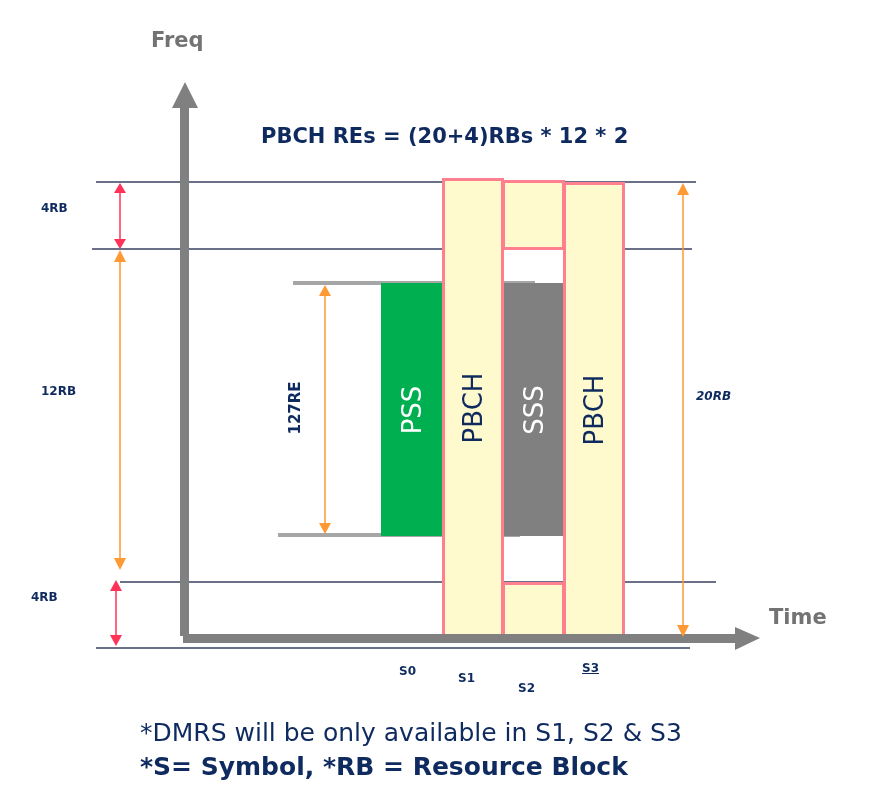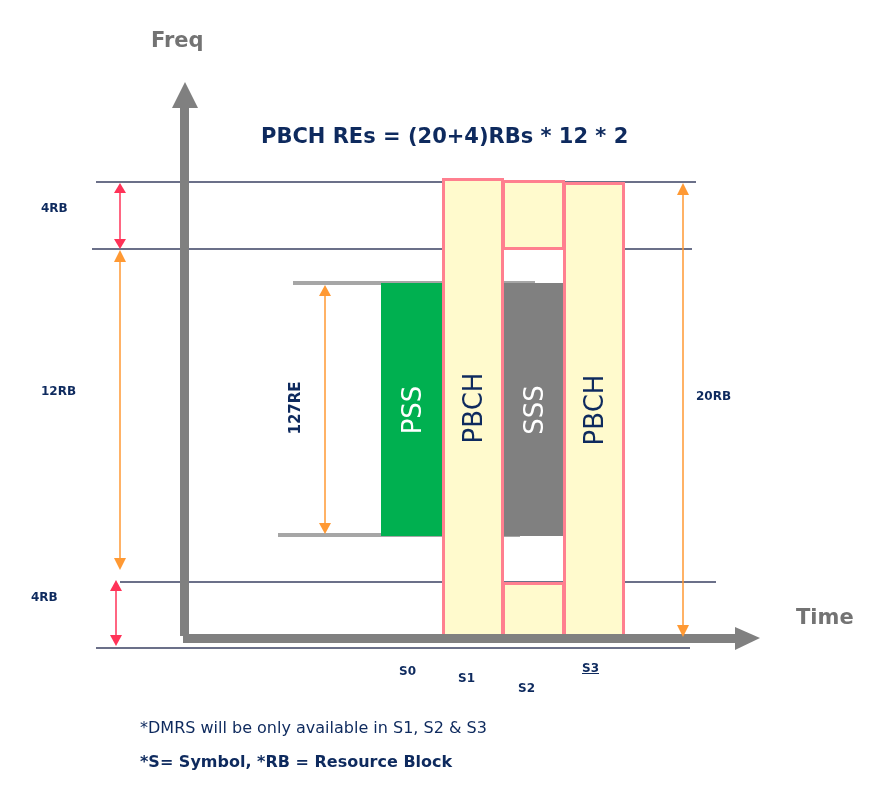--- a/index.html
+++ b/index.html
@@ -5,30 +5,30 @@
   html, body { margin:0; padding:0; background:#ffffff; }
   body { width:869px; height:796px; position:relative; overflow:hidden; font-family:"DejaVu Sans", "Liberation Sans", sans-serif; }
   .abs { position:absolute; }
   .hline { position:absolute; height:2px; background:#6b7089; }
   .gline { position:absolute; height:4px; background:#a6a6a6; }
   .lbl { position:absolute; color:#0e2a5e; font-weight:bold; font-size:12px; white-space:nowrap; }
   .title { position:absolute; color:#0e2a5e; font-weight:bold; font-size:21px; white-space:nowrap; }
   .axis-lbl { position:absolute; color:#737373; font-weight:bold; font-size:21px; }
   .pbch { position:absolute; background:#fffacd; border:3px solid #ff7f8f; box-sizing:border-box; }
   .block-text { position:absolute; left:50%; top:50%; transform:translate(-50%,-50%) rotate(-90deg); white-space:nowrap; font-size:26px; }
-  .foot { position:absolute; color:#0e2a5e; font-size:16px; white-space:nowrap; }
+  .foot { position:absolute; color:#0e2a5e; font-size:25px; white-space:nowrap; }
   svg { position:absolute; left:0; top:0; }
 </style>
 </head>
 <body>
 
 <div class="title" style="left:261px; top:124px;">PBCH REs = (20+4)RBs * 12 * 2</div>
 
 <div class="axis-lbl" style="left:151px; top:28px;">Freq</div>
-<div class="axis-lbl" style="left:796px; top:605px;text-align:right;">Time</div>
+<div class="axis-lbl" style="left:769px; top:605px;text-align:right;">Time</div>
 
 <div class="hline" style="left:96px; top:181px; width:600px;"></div>
 <div class="hline" style="left:92px; top:248px; width:600px;"></div>
 <div class="hline" style="left:120px; top:581px; width:596px;"></div>
 <div class="hline" style="left:96px; top:647px; width:594px;"></div>
 
 <div class="gline" style="left:293px; top:281px; width:242px;"></div>
 <div class="gline" style="left:278px; top:533px; width:242px;"></div>
 
 <div class="abs" style="left:381px; top:283px; width:62px; height:253px; background:#00b050;">
@@ -89,21 +89,21 @@
   <g>
     <line x1="683" y1="192" x2="683" y2="628" stroke="#ff9933" stroke-width="1.5"></line>
     <polygon points="683,183 677,195 689,195" fill="#ff9933"></polygon>
     <polygon points="683,637 677,625 689,625" fill="#ff9933"></polygon>
   </g>
 </svg>
 
 <div class="lbl" style="left:41px; top:201px;">4RB</div>
 <div class="lbl" style="left:41px; top:367px;margin-top:17px;">12RB</div>
 <div class="lbl" style="left:31px; top:590px;">4RB</div>
-<div class="lbl" style="left:696px; top:389px;">20RB</div>
+<div class="lbl" style="left:696px; top:389px;font-style:italic;">20RB</div>
 <div class="lbl" style="left:268px; top:399px; font-size:15px; transform:rotate(-90deg); transform-origin:center;">127RE</div>
 
 <div class="lbl" style="left:399px; top:664px;">S0</div>
 <div class="lbl" style="left:458px; top:671px;">S1</div>
 <div class="lbl" style="left:518px; top:681px;">S2</div>
 <div class="lbl" style="left:582px; top:661px;text-decoration:underline;">S3</div>
 
 <div class="foot" style="left:140px; top:718px;">*DMRS will be only available in S1, S2 &amp; S3</div>
 <div class="foot" style="left:140px; top:752px;font-weight:bold;">*S= Symbol, *RB = Resource Block</div>
 

